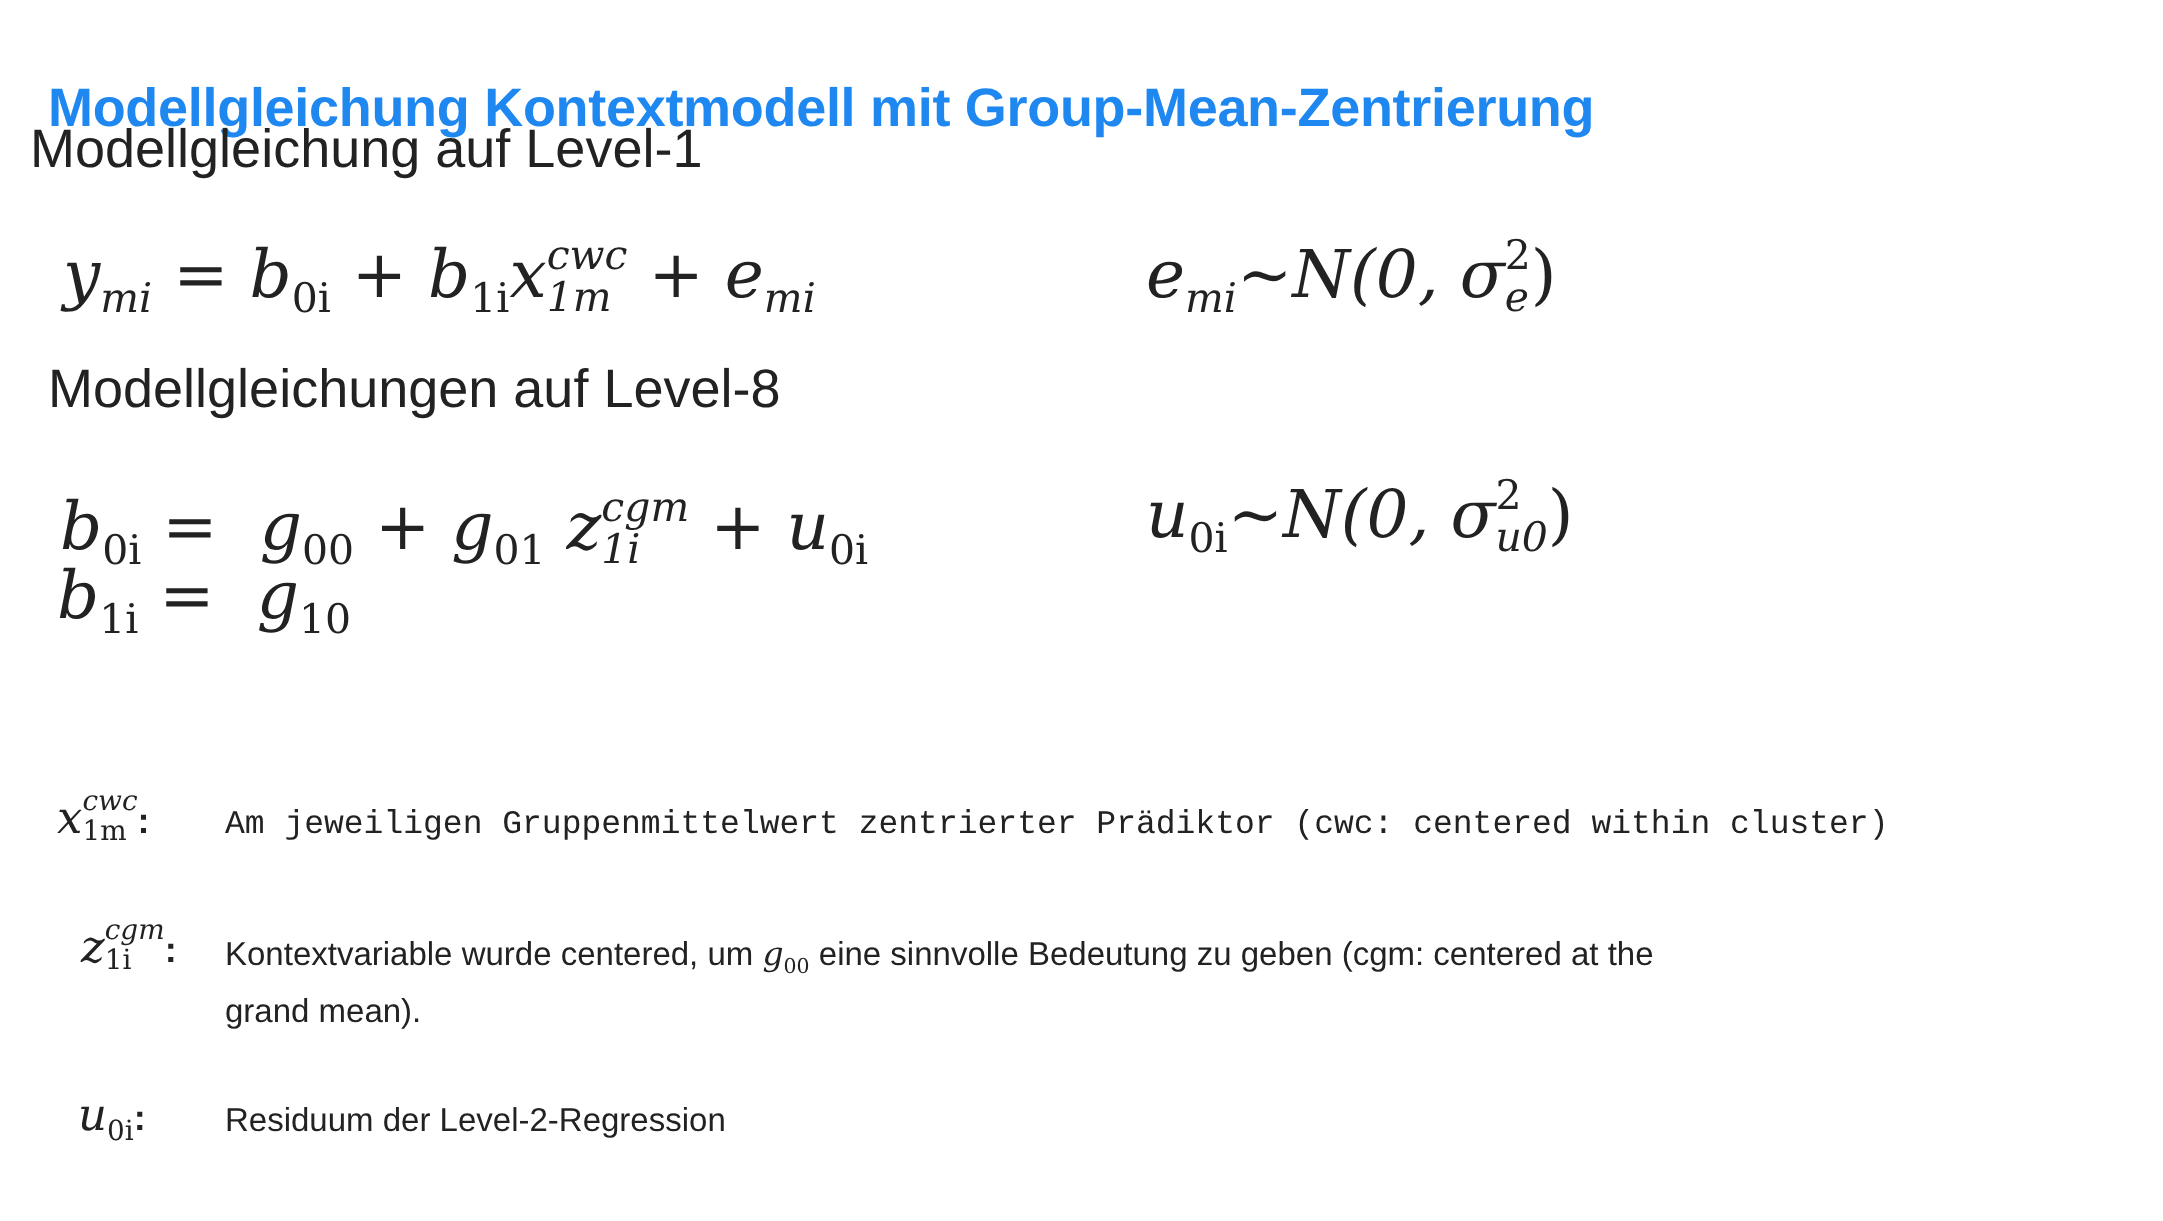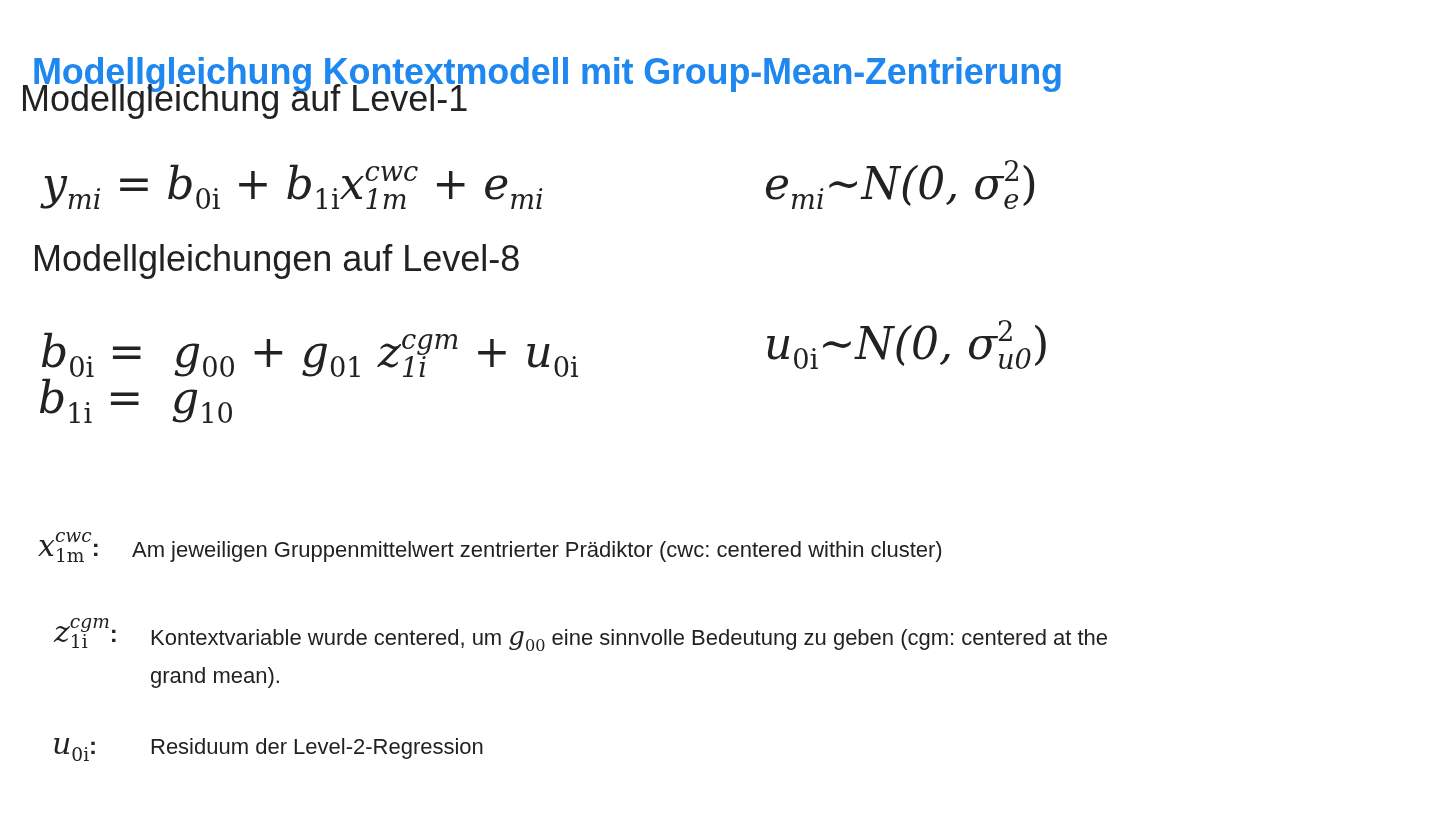--- a/index.html
+++ b/index.html
@@ -66,21 +66,21 @@
     }
     .colon {
       font-family: "Liberation Sans", sans-serif;
       font-style: normal;
       font-weight: bold;
       font-size: 24px;
     }
     .inline-math {
       font-family: "DejaVu Serif", "Liberation Serif", serif;
       font-style: italic;
-      font-size: 26px;
+      font-size: 22px;
       margin-top: 28px;
     }
     .inline-math sub { font-size: 62%; font-style: normal; }
   </style>
 </head>
 <body>
 
 <div class="abs title">Modellgleichung Kontextmodell mit Group-Mean-Zentrierung</div>
 
 <div class="abs subhead" style="left:20px; top:78px;">Modellgleichung auf Level-1</div>
@@ -103,21 +103,21 @@
   <span>b</span><sub class="up">1i</sub><span class="up"> = </span>&nbsp;<span>g</span><sub class="up">10</sub>
 </div>
 
 <div class="abs math eq" style="left:764px; top:318px;">
   <span>u</span><sub class="up">0i</sub><span class="up">~</span><span>N(0, </span><span>σ</span><span class="supsub"><span class="s-top up">2</span><span>u0</span></span><span class="up">)</span>
 </div>
 
 <div class="abs math def-sym" style="left:38px; top:528px;">
   <span>x</span><span class="supsub"><span class="s-top">cwc</span><span class="up">1m</span></span><span class="colon">:</span>
 </div>
-<div class="abs def-text" style="left:132px; top:535px;">Am jeweiligen Gruppenmittelwert zentrierter Prädiktor (cwc: centered within cluster)</div>
+<div class="abs def-text" style="left:150px; top:535px;font-family:Liberation Mono, monospace;">Am jeweiligen Gruppenmittelwert zentrierter Prädiktor (cwc: centered within cluster)</div>
 
 <div class="abs math def-sym" style="left:54px; top:614px;">
   <span>z</span><span class="supsub"><span class="s-top">cgm</span><span class="up">1i</span></span><span class="colon">:</span>
 </div>
 <div class="abs def-text" style="left:150px; top:621px;">
   <div><span>Kontextvariable wurde centered, um </span><span class="inline-math"><span>g</span><sub>00</sub></span><span> eine sinnvolle Bedeutung zu geben (cgm: centered at the</span></div>
   <div>grand mean).</div>
 </div>
 
 <div class="abs math def-sym" style="left:52px; top:726px;">

